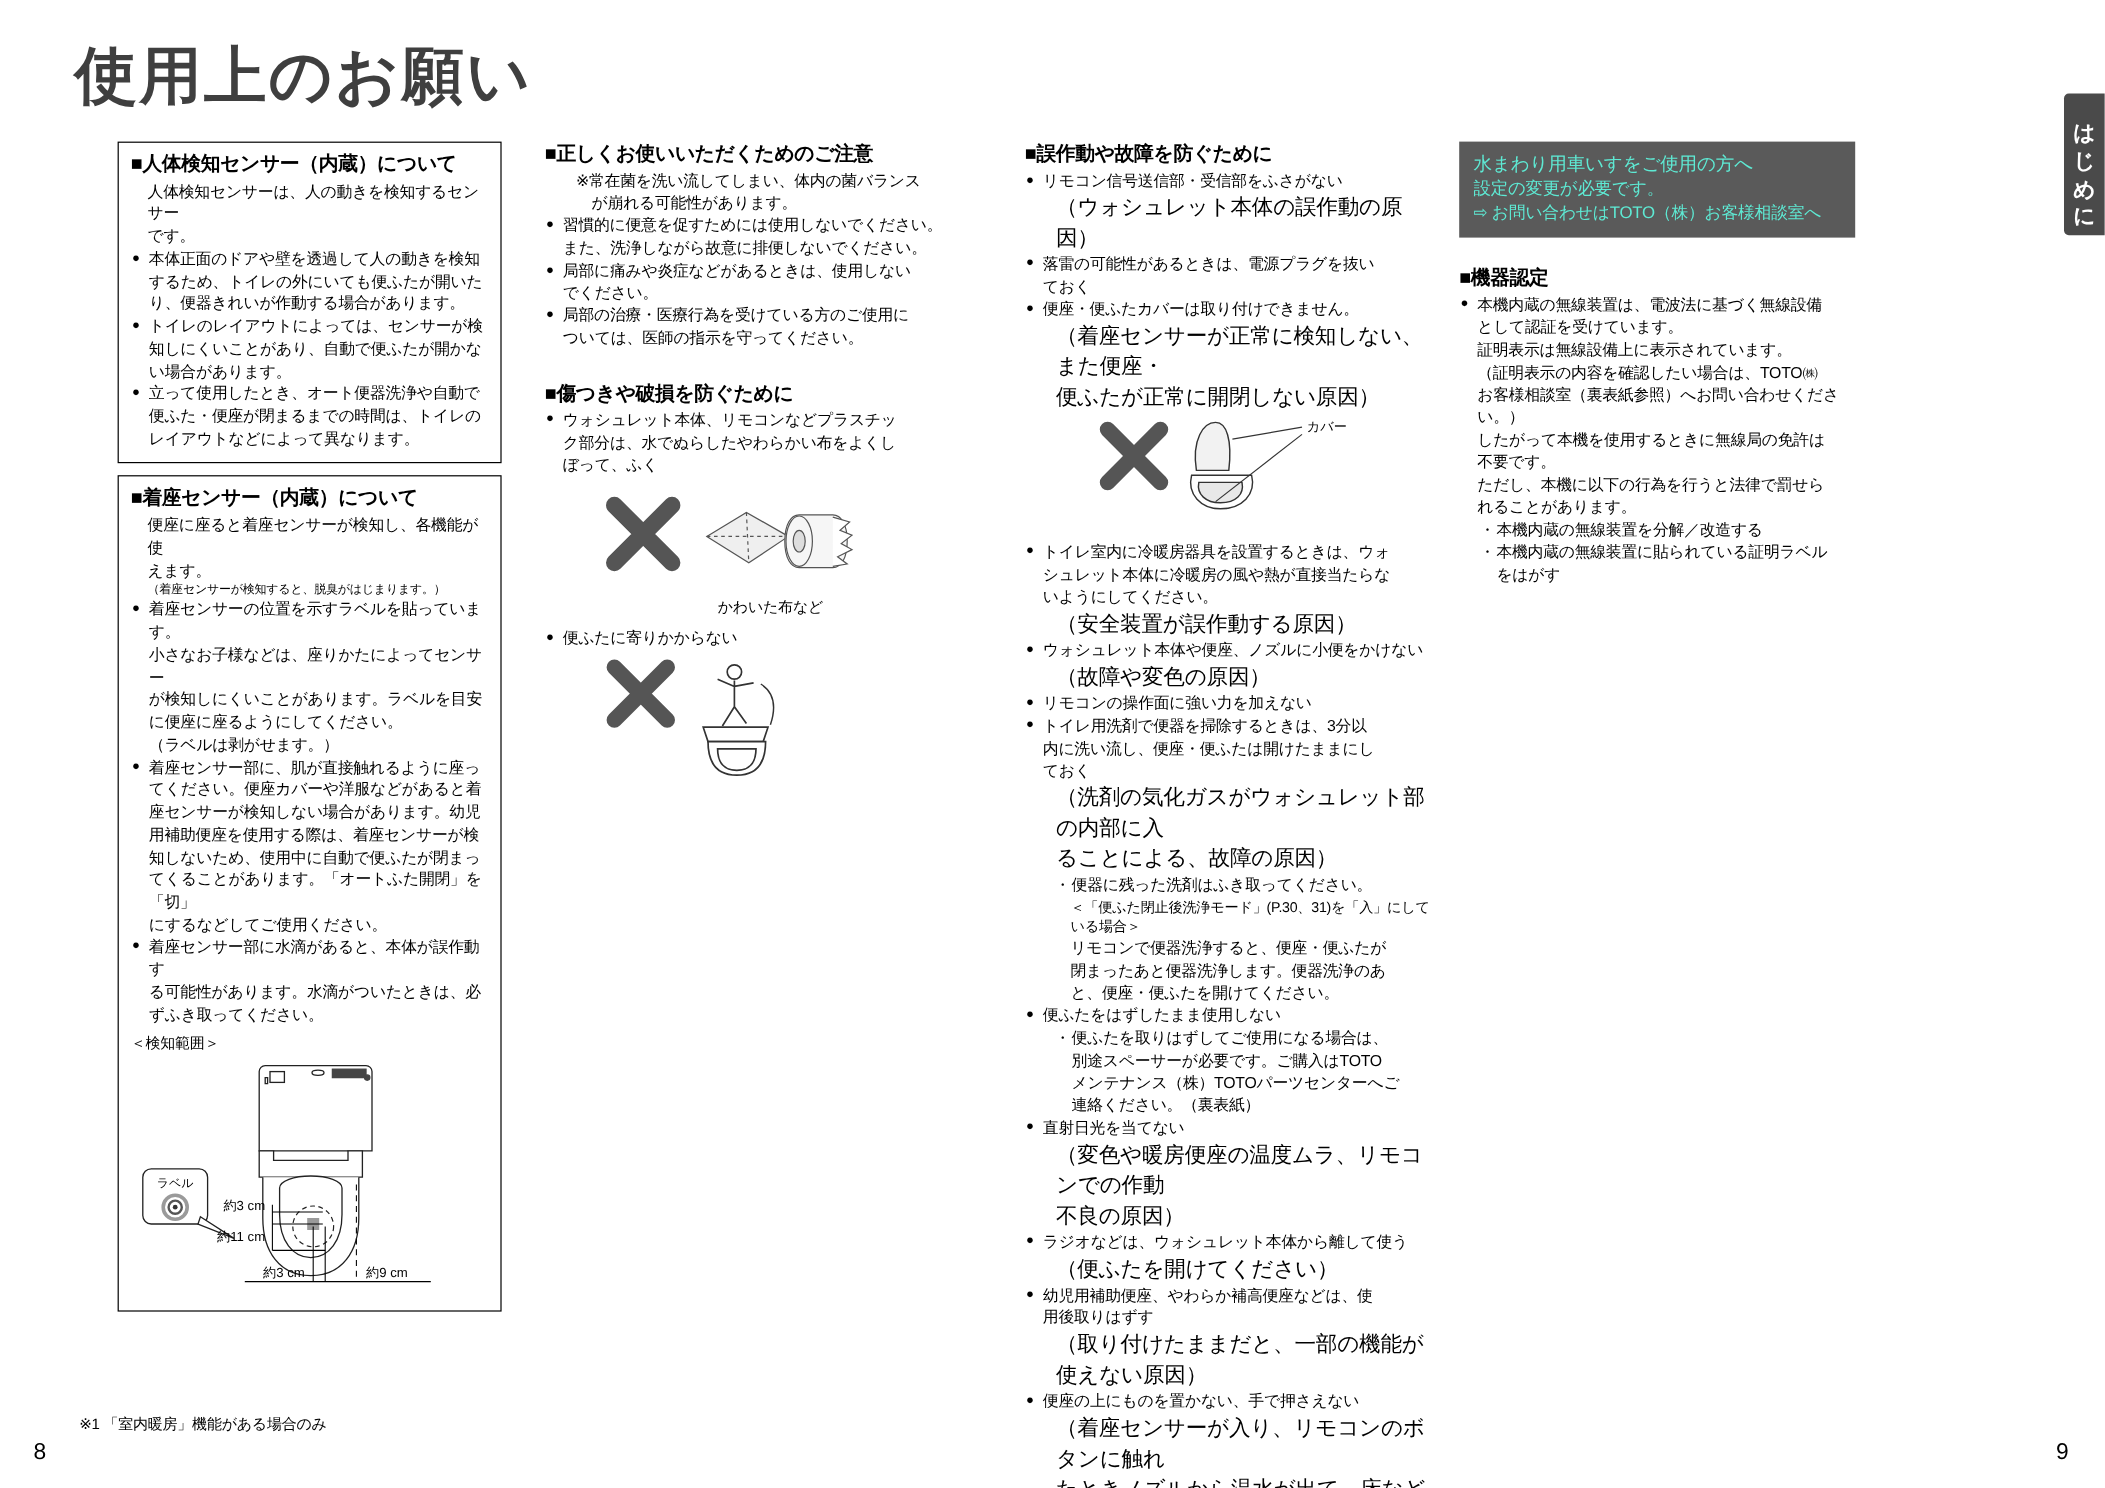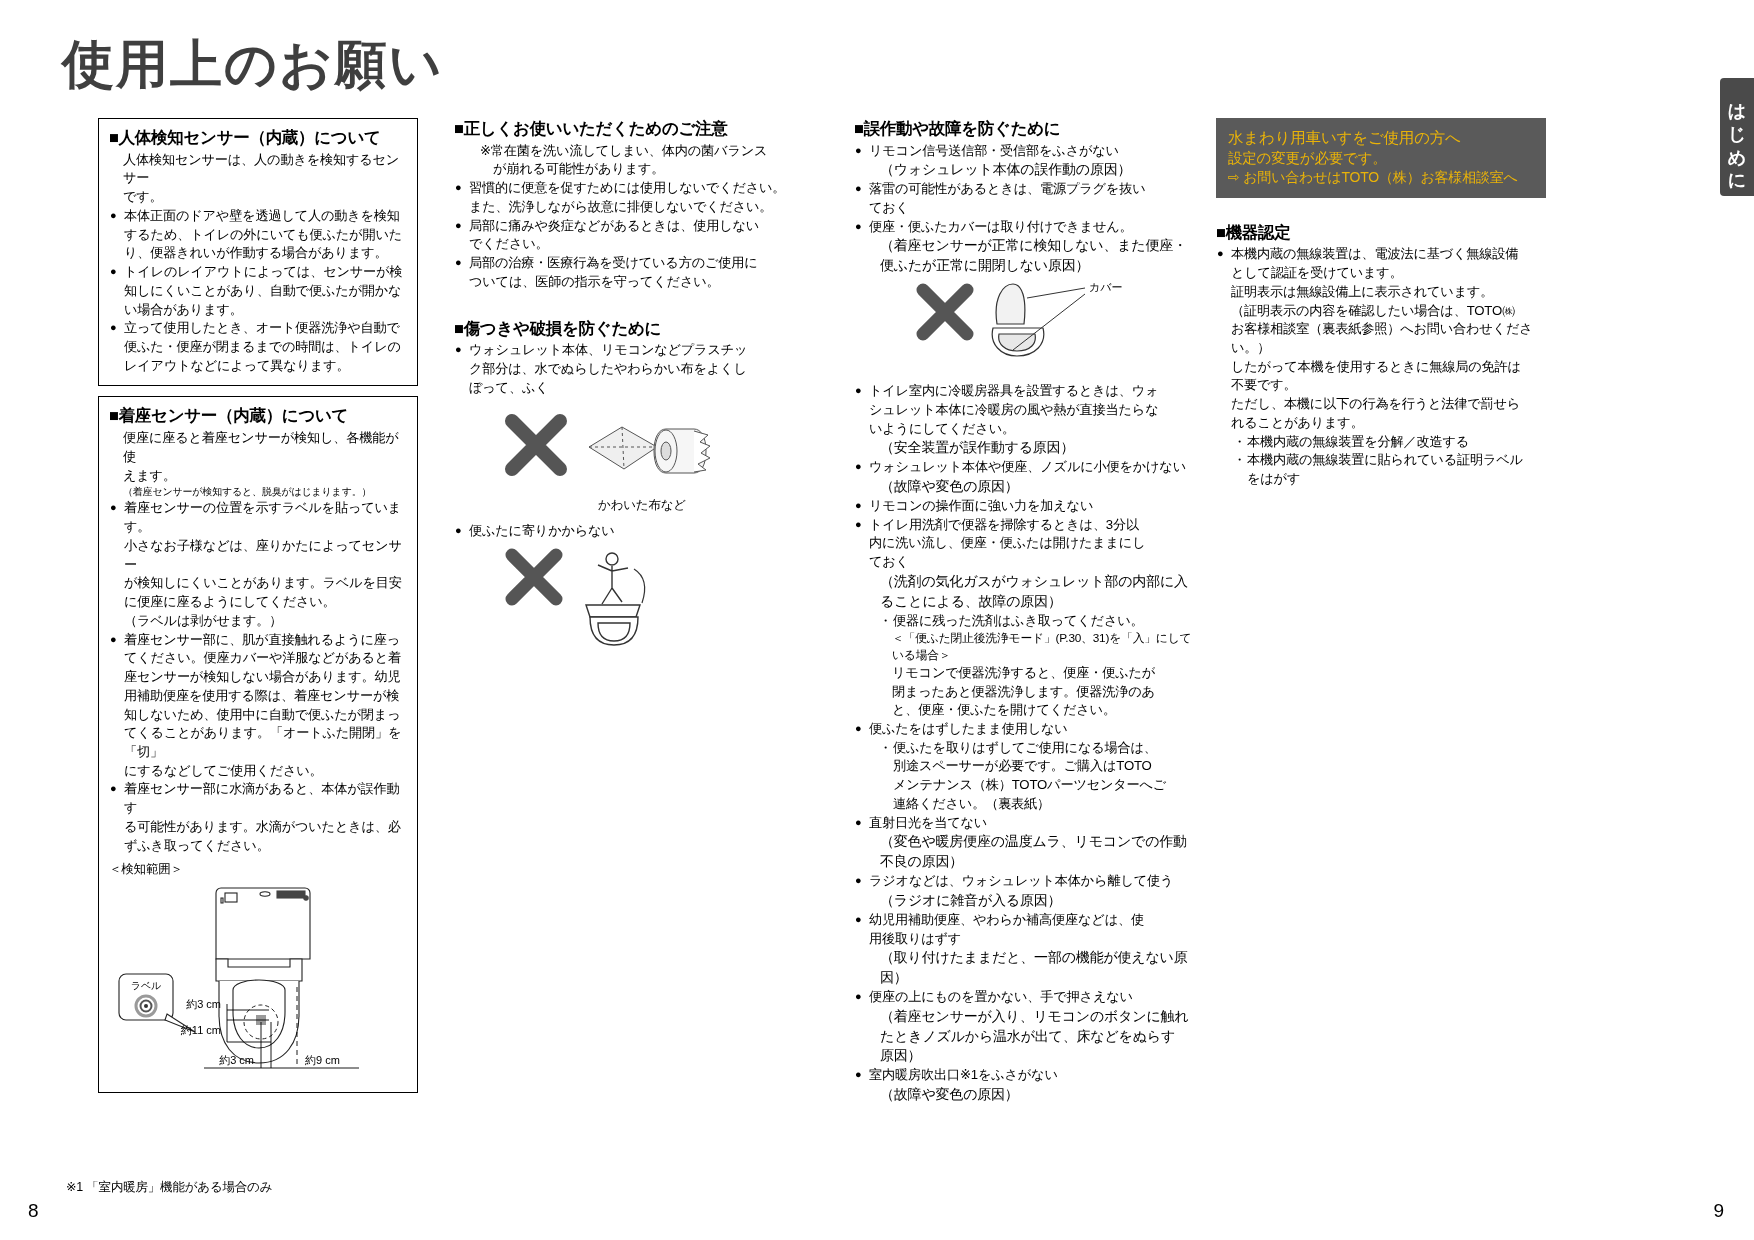--- a/index.html
+++ b/index.html
@@ -60,28 +60,28 @@
     position:relative;padding-left:15px;
     font-size:13.2px;line-height:1.42;
     letter-spacing:-0.2px;
     margin:0;
   }
   .bullet::before{
     content:"\25CF";position:absolute;left:1px;top:0;font-size:11px;line-height:1.6;
   }
   .bullet.lvl2{padding-left:27px;margin-left:12px;}
   .bullet.lvl2::before{content:"\30FB";left:13px;font-size:13px;line-height:1.42;}
-  .sub{padding-left:26px;font-size:14px;line-height:1.42;letter-spacing:-0.2px;margin:0;}
+  .sub{padding-left:26px;font-size:18px;line-height:1.42;letter-spacing:-0.2px;margin:0;}
   .sub2{padding-left:38px;font-size:13.2px;line-height:1.42;letter-spacing:-0.2px;margin:0;}
   .note{padding-left:26px;font-size:13.2px;line-height:1.42;letter-spacing:-0.2px;margin:0;}
   .plain{font-size:13.2px;line-height:1.42;letter-spacing:-0.2px;margin:0;padding-left:14px;}
 
   
   .gray-box{
-    background:#5a5a5a;color:#eab308;
+    background:#5a5a5a;color:#5eead4;
     padding:9px 12px 10px 12px;
     font-size:14.5px;line-height:1.38;
     letter-spacing:-0.2px;
     margin-bottom:24px;
   }
   .gray-box .l1{font-size:15.5px;}
   .gray-box .l3{font-size:14px;}
 
   
   .fig{position:relative;}
@@ -341,21 +341,21 @@
       <span>別途スペーサーが必要です。ご購入はTOTO</span><br>
       <span>メンテナンス（株）TOTOパーツセンターへご</span><br>
       <span>連絡ください。（裏表紙）</span>
     </div>
 
     <div class="bullet"><span>直射日光を当てない</span></div>
     <div class="sub">（変色や暖房便座の温度ムラ、リモコンでの作動</div>
     <div class="sub">不良の原因）</div>
 
     <div class="bullet"><span>ラジオなどは、ウォシュレット本体から離して使う</span></div>
-    <div class="sub">（ラジオに雑音が入る原因）</div>
+    <div class="sub">（便ふたを開けてください）</div>
 
     <div class="bullet">
       <span>幼児用補助便座、やわらか補高便座などは、使</span><br>
       <span>用後取りはずす</span>
     </div>
     <div class="sub">（取り付けたままだと、一部の機能が使えない原因）</div>
 
     <div class="bullet"><span>便座の上にものを置かない、手で押さえない</span></div>
     <div class="sub">（着座センサーが入り、リモコンのボタンに触れ</div>
     <div class="sub">たときノズルから温水が出て、床などをぬらす</div>

